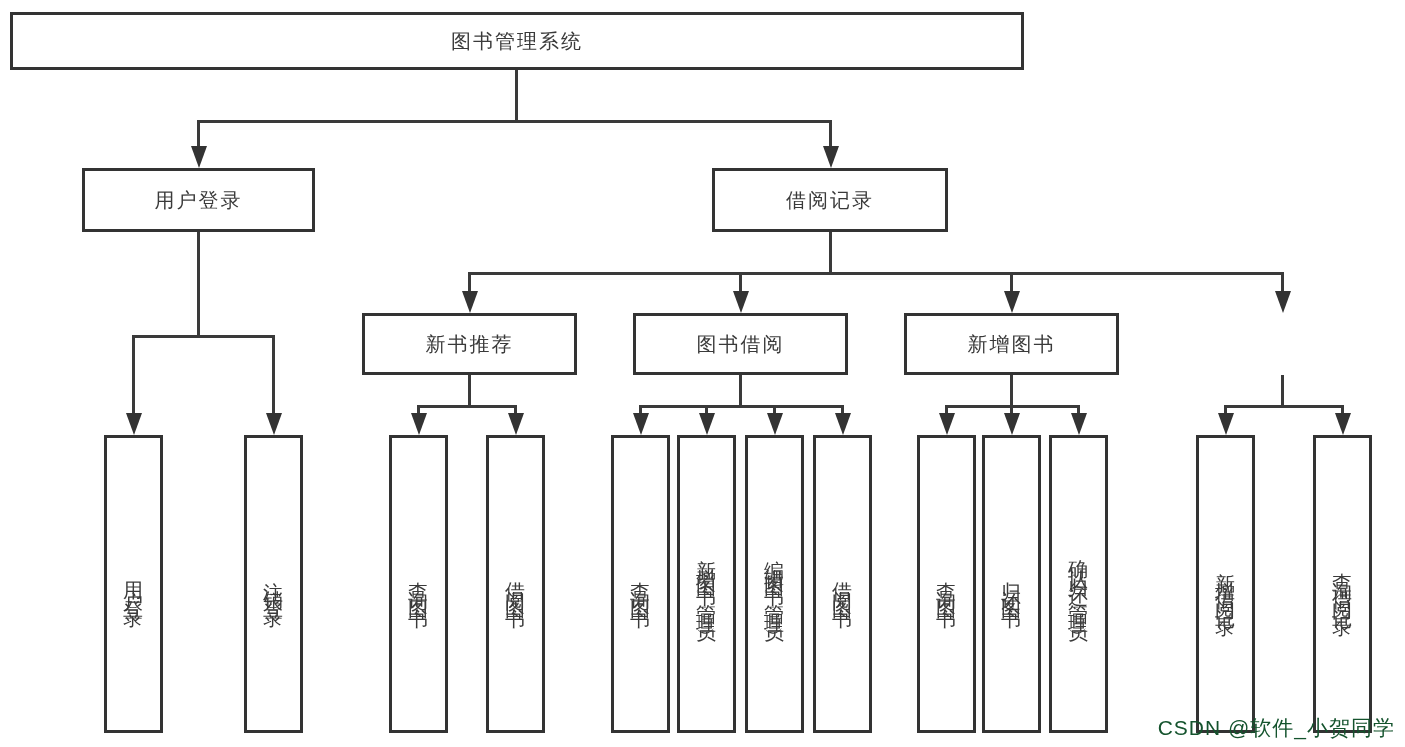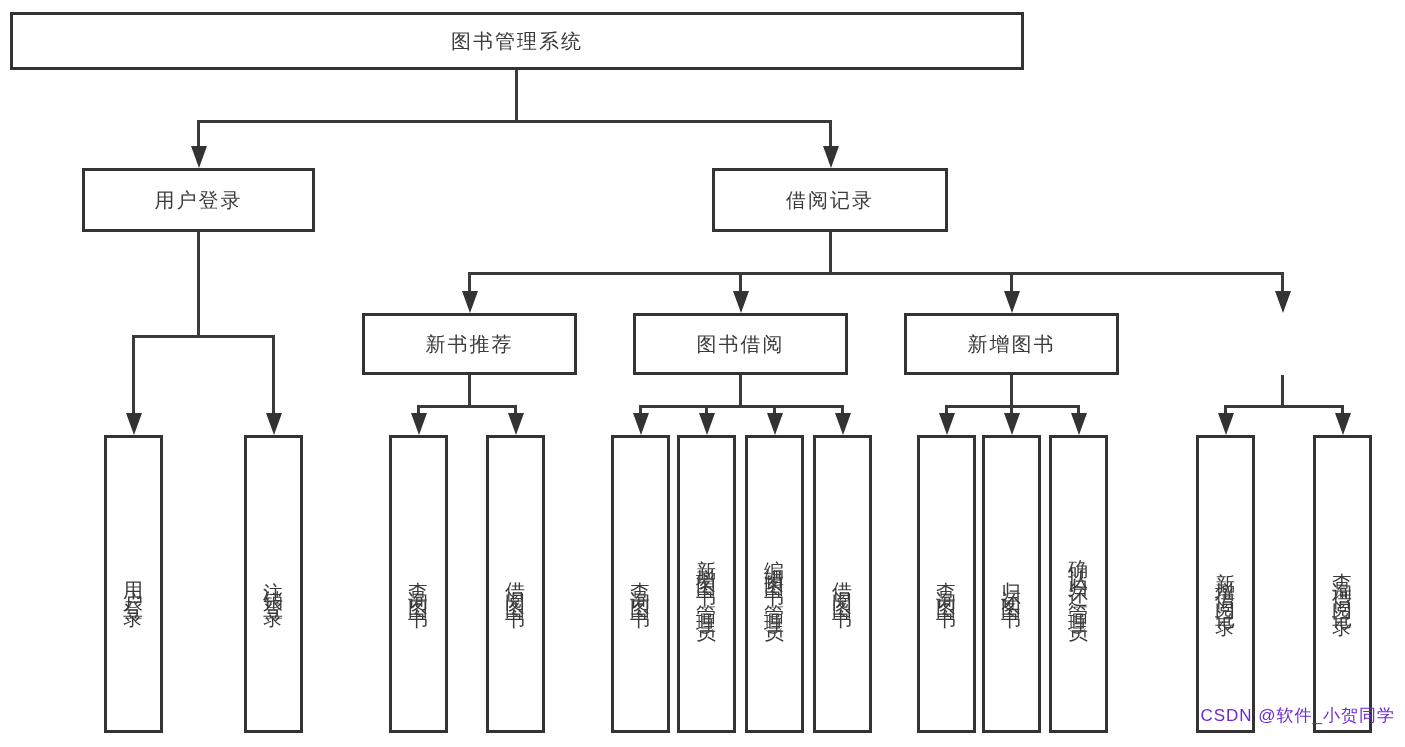--- a/index.html
+++ b/index.html
@@ -16,21 +16,21 @@
   .vlabel{
     writing-mode:vertical-rl;font-size:20px;letter-spacing:9px;line-height:1.1;white-space:nowrap;
   }
   .h-line{position:absolute;height:3px;background:#3a3a3a;z-index:1;}
   .v-line{position:absolute;width:3px;background:#3a3a3a;z-index:1;}
   .arrowhead{
     position:absolute;width:0;height:0;z-index:1;
     border-left:8px solid transparent;border-right:8px solid transparent;border-top:22px solid #333333;
   }
   .watermark{
-    position:absolute;right:10px;bottom:20px;font-size:17px;color:#6d28d9;
+    position:absolute;right:10px;bottom:5px;font-size:21px;color:#14532d;
     z-index:5;letter-spacing:1px;white-space:nowrap;
   }
 </style>
 </head>
 <body>
 
 <div class="stage">
 
   <div class="box" style="left:10px;top:12px;width:1014px;height:58px;">
     <span class="label">图书管理系统</span>

